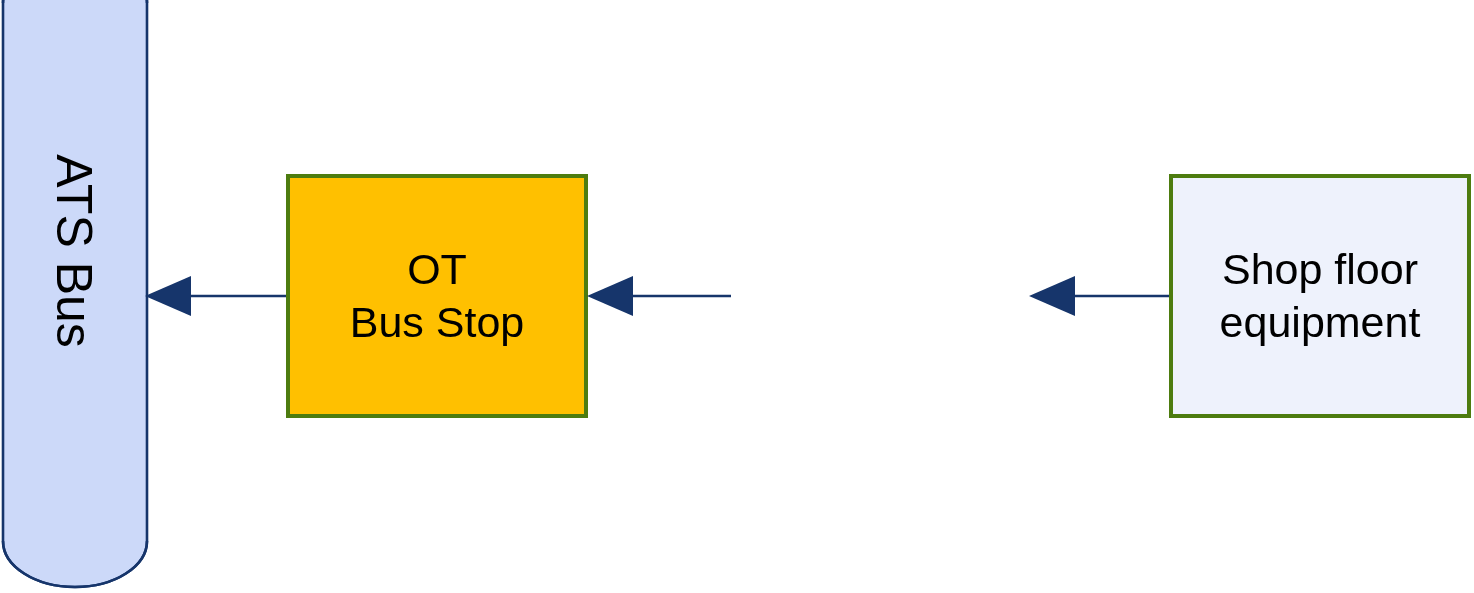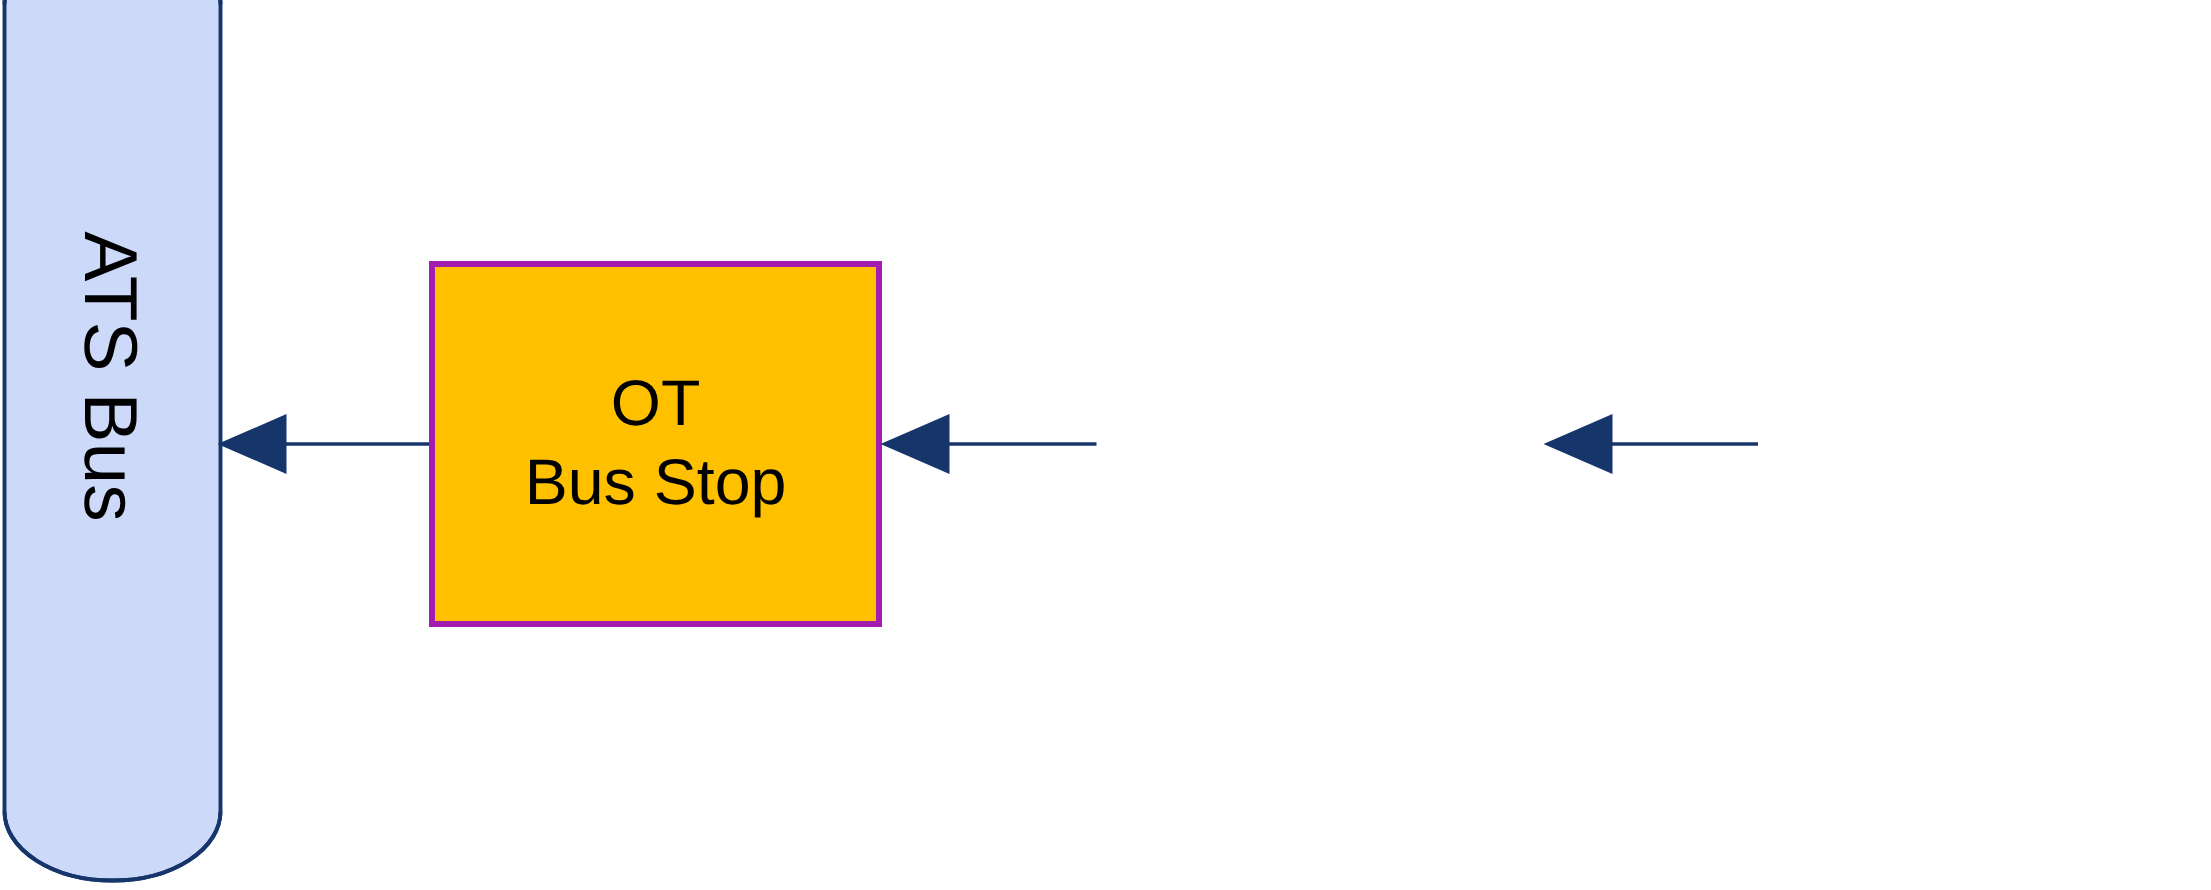--- a/index.html
+++ b/index.html
@@ -51,21 +51,21 @@
     font-size: 50px;
     line-height: 1.08;
     color: #000000;
     font-family: "Liberation Sans", sans-serif;
   }
 
   
   .node-box {
     position: absolute;
     box-sizing: border-box;
-    border: 4px solid #a21caf;
+    border: 4px solid #4d7c0f;
     display: flex;
     align-items: center;
     justify-content: center;
     text-align: center;
   }
   .node-box .node-text {
     font-size: 43px;
     line-height: 1.23;
     color: #000000;
     font-family: "Liberation Sans", sans-serif;
@@ -145,14 +145,18 @@
   </div>
 
 
   <div class="connector" id="connector-opc-to-shopfloor">
     <svg viewBox="0 0 145 52" width="145" height="52" xmlns="http://www.w3.org/2000/svg" aria-hidden="true">
       <line x1="46" y1="26" x2="145" y2="26" stroke="#16356b" stroke-width="2.4"></line>
       <polygon points="2,26 48,6 48,46" fill="#16356b"></polygon>
     </svg>
   </div>
 
+  <div class="node-box" id="box-shop-floor">
+    <div class="node-text">Shop floor
+equipment</div>
+  </div>
 
 </div>
 
 </body></html>

